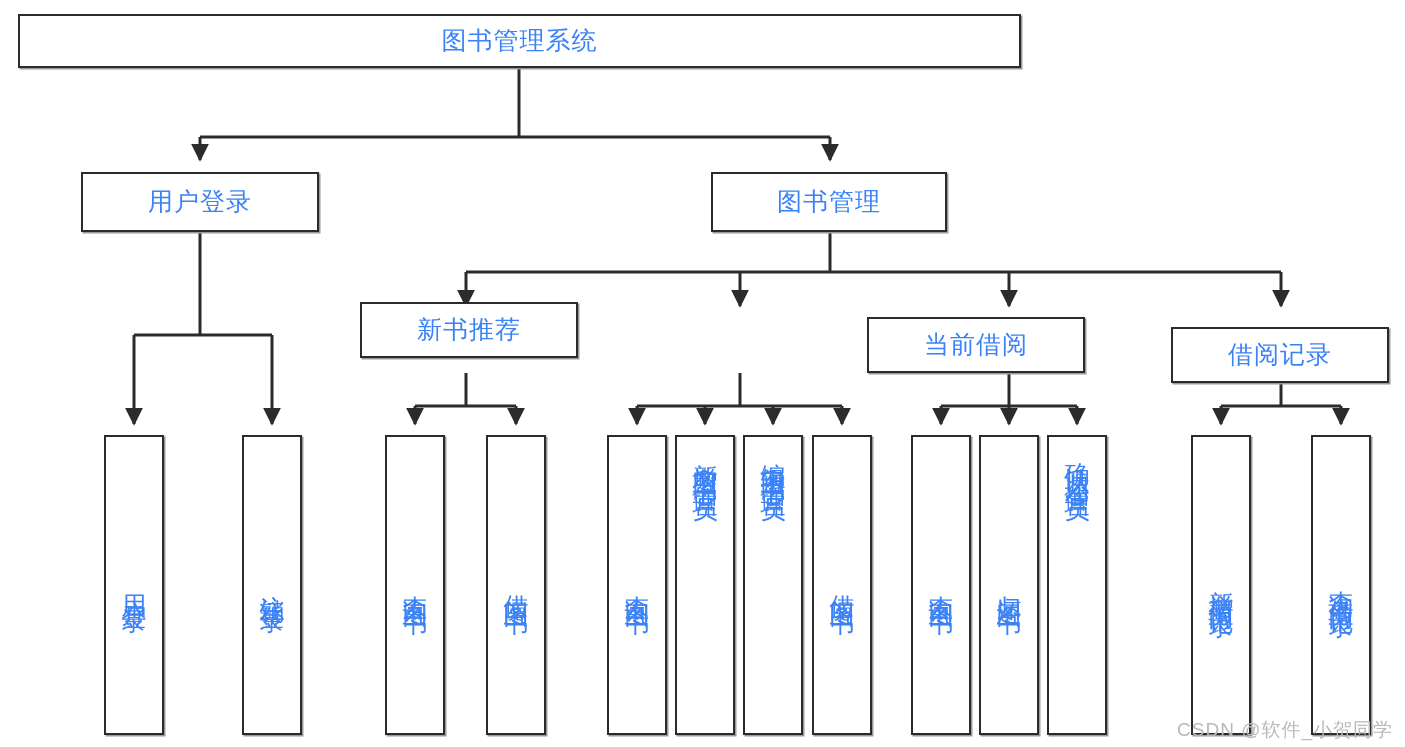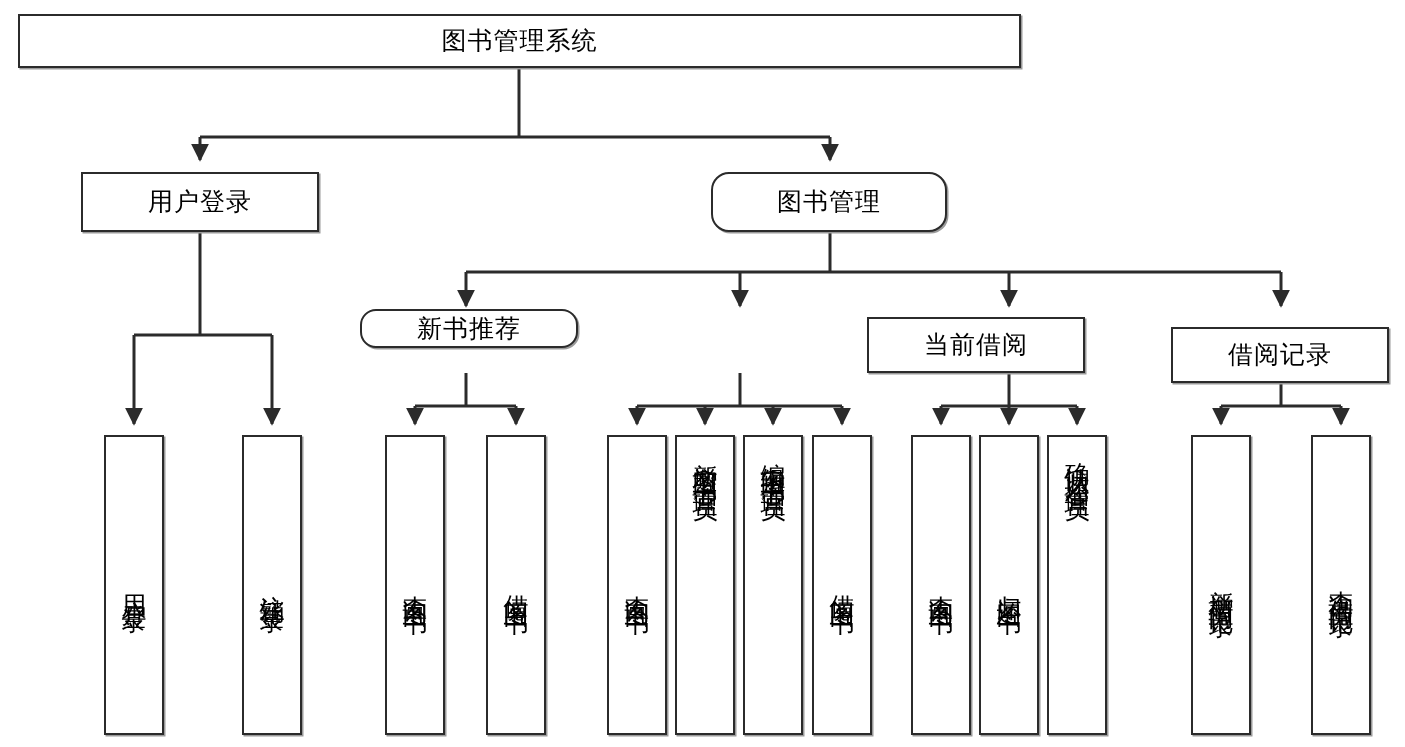--- a/index.html
+++ b/index.html
@@ -16,21 +16,21 @@
 
   .node{
     position:absolute;
     box-sizing:border-box;
     background:#ffffff;
     border:2px solid #2b2b2b;
     box-shadow:1.5px 1.5px 0 0 #9a9a9a;
     display:flex;
     align-items:center;
     justify-content:center;
-    color:#000000;
+    color:#3b82f6;
   }
   .node.h{
     font-size:25px;
     letter-spacing:1px;
     line-height:1.1;
   }
   .node.root{font-size:25px;}
 
   
   .node.v{
@@ -116,25 +116,25 @@
     </g>
   </svg>
 
   <div class="node h root" style="left:18px;top:14px;width:1003px;height:54px;">
     <span>图书管理系统</span>
   </div>
 
   <div class="node h" style="left:81px;top:172px;width:238px;height:60px;">
     <span>用户登录</span>
   </div>
-  <div class="node h" style="left:711px;top:172px;width:236px;height:60px;border-radius:18px;">
+  <div class="node h" style="left:711px;top:172px;width:236px;height:60px;">
     <span>图书管理</span>
   </div>
 
-  <div class="node h" style="left:360px;top:309px;width:218px;height:39px;border-radius:16px;">
+  <div class="node h" style="left:360px;top:302px;width:218px;height:56px;">
     <span>新书推荐</span>
   </div>
   <div class="node h" style="left:867px;top:317px;width:218px;height:56px;">
     <span>当前借阅</span>
   </div>
   <div class="node h" style="left:1171px;top:327px;width:218px;height:56px;">
     <span>借阅记录</span>
   </div>
 
   <div class="node v mid" style="left:104px;top:435px;width:60px;height:300px;">
@@ -174,14 +174,15 @@
     <span class="vtext">确认归还（管理员）</span>
   </div>
 
   <div class="node v mid" style="left:1191px;top:435px;width:60px;height:300px;">
     <span class="vtext">新增借阅记录</span>
   </div>
   <div class="node v mid" style="left:1311px;top:435px;width:60px;height:300px;">
     <span class="vtext">查询借阅记录</span>
   </div>
 
+  <div class="watermark">CSDN @软件_小贺同学</div>
 
 </div>
 
 </body></html>

